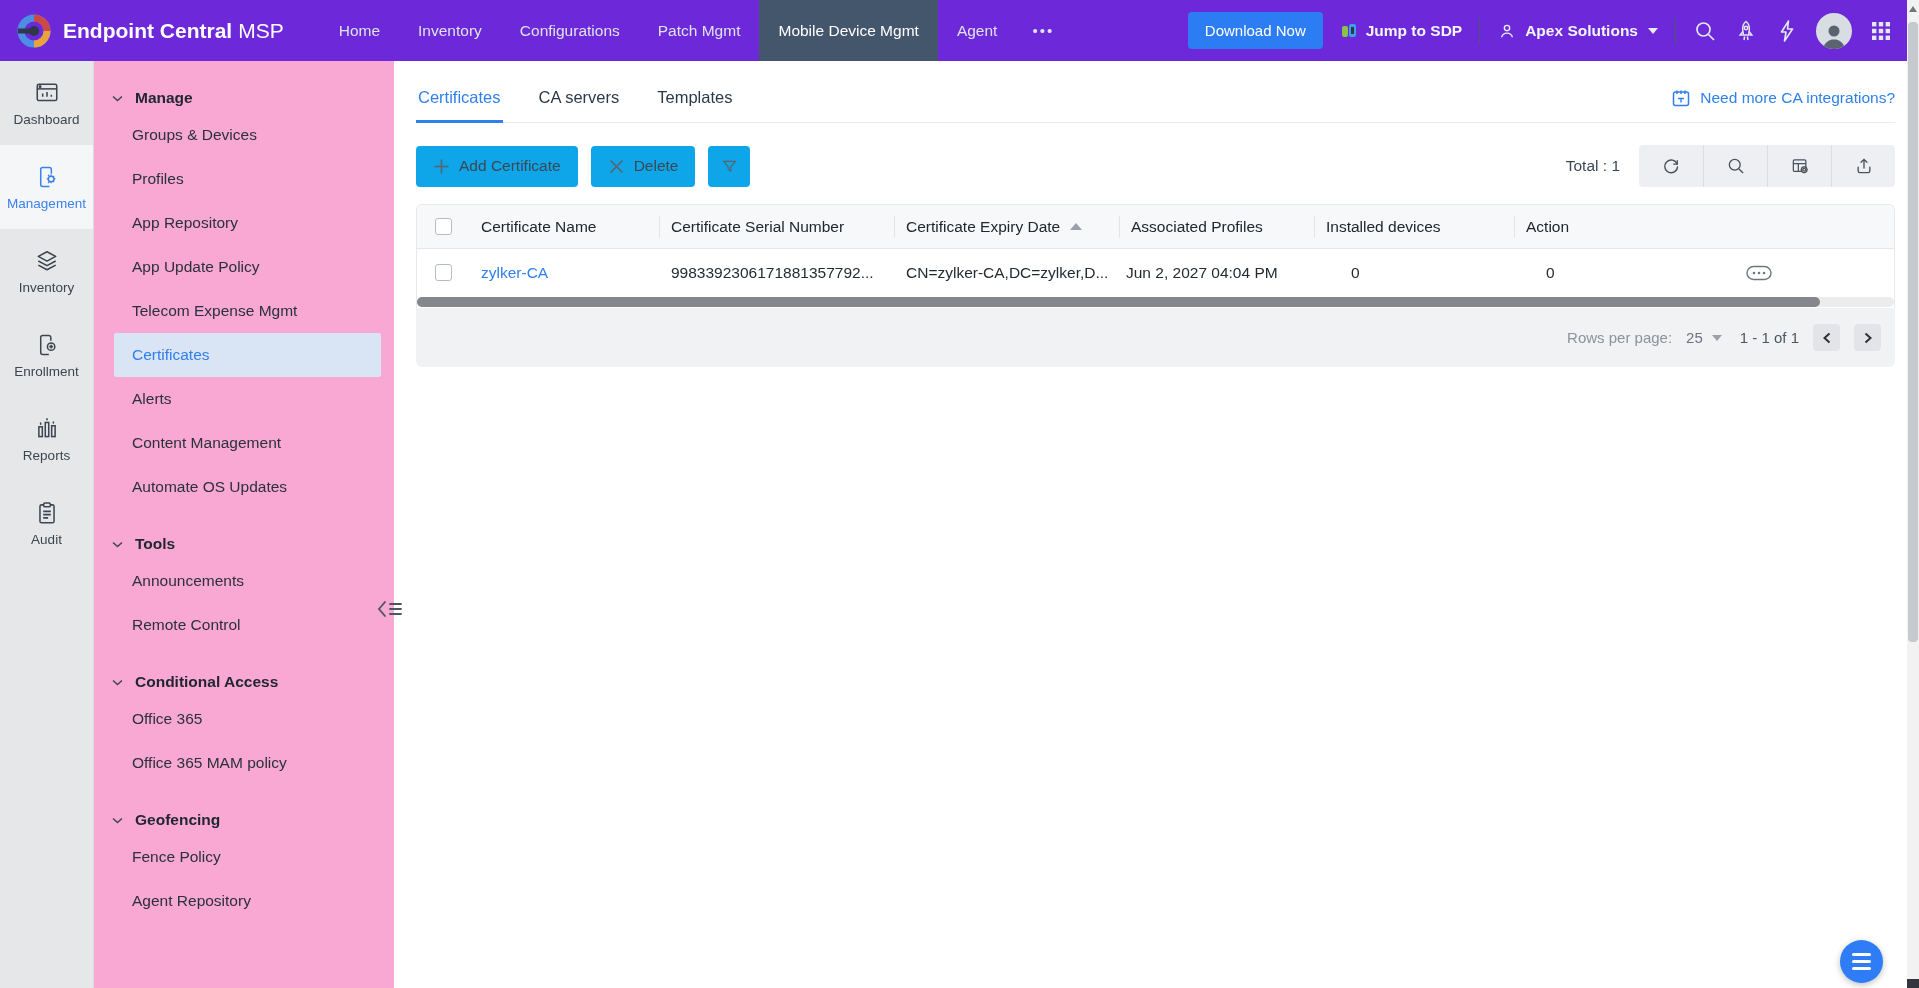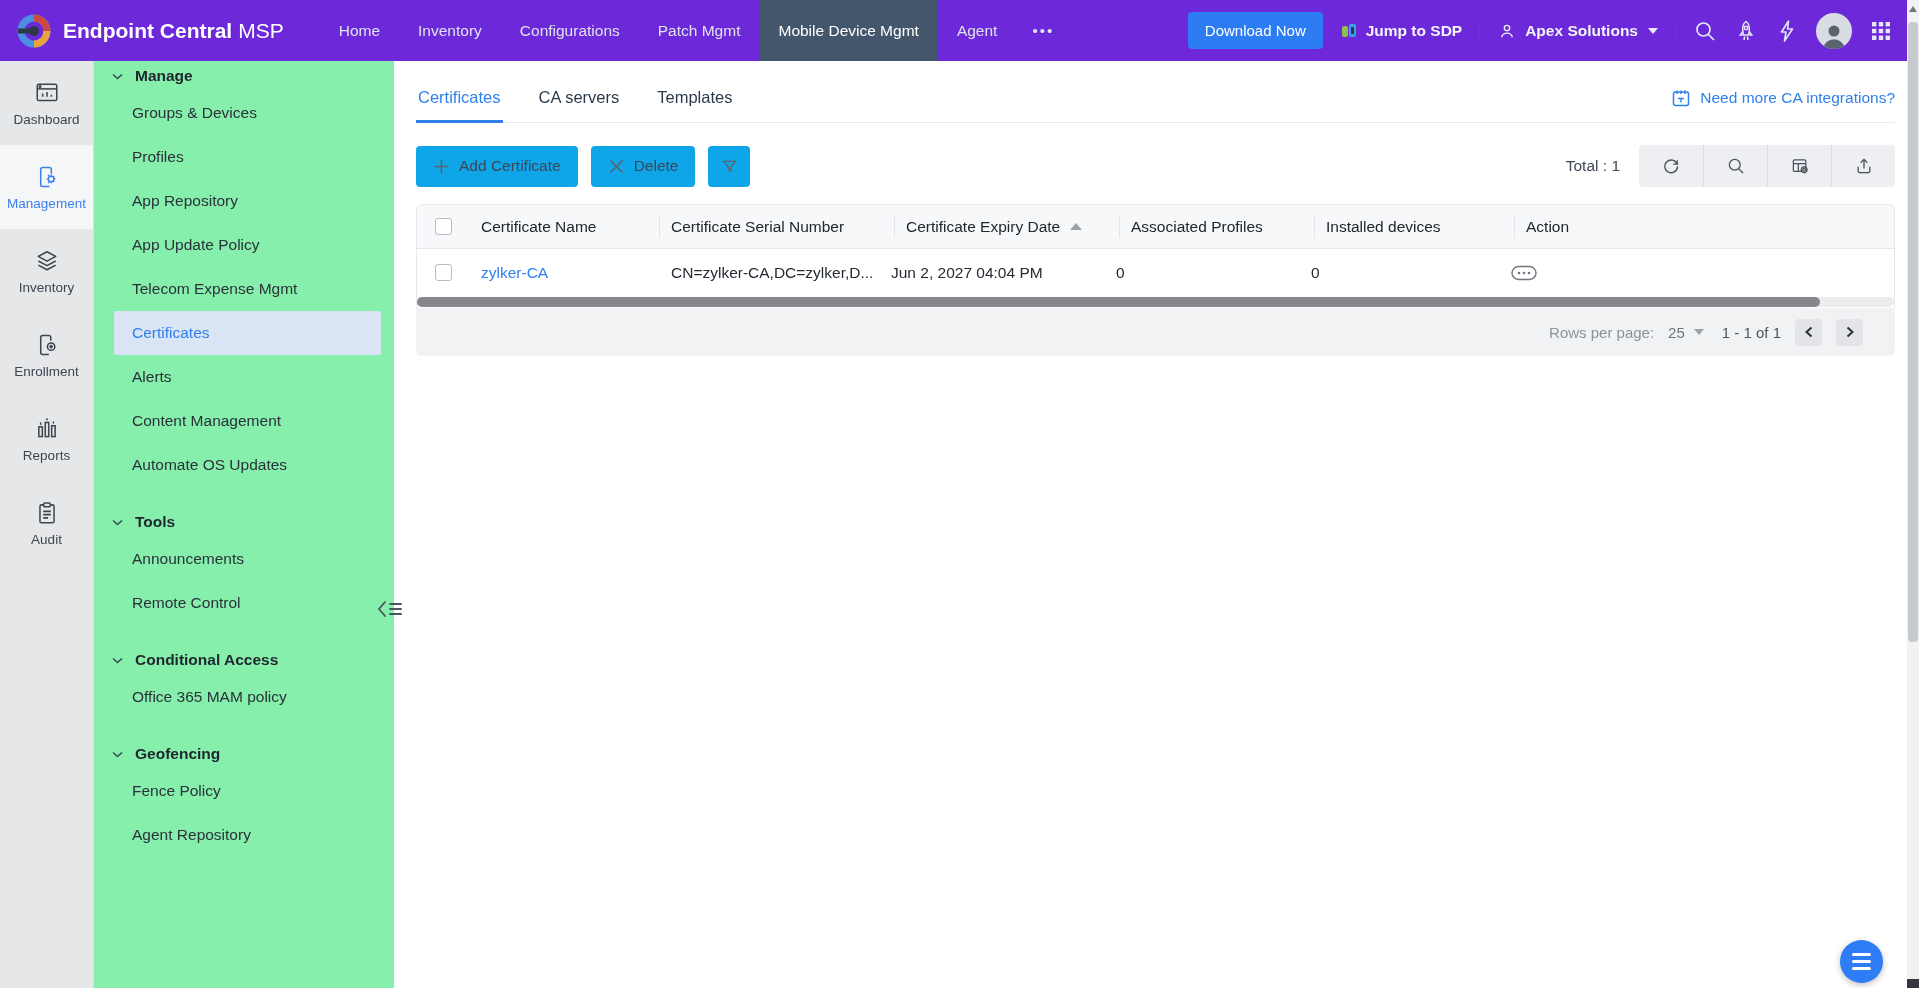--- a/index.html
+++ b/index.html
@@ -29,21 +29,21 @@
   .page { display:flex; height:927px; position:relative; }
 
   
   .rail { width:94px; background:#e6e7e9; border-right:1px solid #dcdde0; display:flex; flex-direction:column; }
   .rail-item { height:84px; display:flex; flex-direction:column; align-items:center; justify-content:center; gap:6px; color:#3d4550; cursor:pointer; }
   .rail-item .lbl { font-size:13.5px; }
   .rail-item.active { background:#f4f6f8; color:#3b82ef; }
   .rail-icon { width:26px; height:26px; }
 
   
-  .sidebar { width:300px; background:#86efac; position:relative; }
+  .sidebar { width:300px; background:#f9a8d4; padding-top:22px; position:relative; }
   .sec { margin-bottom:20px; }
   .sec-header { display:flex; align-items:center; gap:11px; padding-left:17px; height:30px; font-size:15.5px; font-weight:bold; color:#1f262e; cursor:pointer; }
   .sec-chevron { width:13px; height:13px; color:#3d444e; }
   .side-item { height:44px; display:flex; align-items:center; padding-left:38px; font-size:15.5px; color:#2a313a; cursor:pointer; }
   .side-item.selected { background:#d9e4f4; color:#2f80ed; margin:0 13px 0 20px; padding-left:18px; border-radius:2px; }
   .collapse-handle { position:absolute; right:-10px; top:537px; width:28px; height:22px; color:#4c545e; cursor:pointer; z-index:5; }
 
   
   .main { flex:1; background:#fff; padding:0 24px 0 22px; position:relative; }
   .tabs-row { display:flex; align-items:flex-end; border-bottom:1px solid #e8eaed; padding-top:27px; }
@@ -76,21 +76,21 @@
   .thead .cell.divided::before { content:""; position:absolute; left:0; top:11px; height:22px; width:1px; background:#e2e4e8; }
   .checkbox { width:17px; height:17px; border:1.5px solid #b6bcc3; border-radius:3px; background:#fff; cursor:pointer; }
   .sort-tri { width:0; height:0; border-left:6px solid transparent; border-right:6px solid transparent; border-bottom:7px solid #9aa1a9; margin-left:10px; }
   .link { color:#2f80ed; cursor:pointer; }
   .action-icon { width:26px; height:16px; color:#6f767e; cursor:pointer; }
 
   .hscroll { height:12px; background:#fff; display:flex; align-items:center; }
   .hscroll .track { height:10px; background:#ececec; width:100%; border-radius:5px; position:relative; }
   .hscroll .thumb { position:absolute; left:0; top:0; height:10px; width:95%; background:#85878c; border-radius:5px; cursor:pointer; }
 
-  .tfoot { background:#f1f2f4; height:48px; border-radius:0 0 6px 6px; display:flex; align-items:center; justify-content:flex-end; gap:14px; padding-right:32px; font-size:15px; }
+  .tfoot { background:#f1f2f4; height:59px; border-radius:0 0 6px 6px; display:flex; align-items:center; justify-content:flex-end; gap:14px; padding-right:14px; font-size:15px; }
   .rpp-label { color:#8b929b; }
   .rpp-value { color:#6b7380; display:flex; align-items:center; gap:9px; cursor:pointer; }
   .rpp-caret { width:0; height:0; border-left:5px solid transparent; border-right:5px solid transparent; border-top:6px solid #9aa1a9; }
   .range { color:#4d565f; margin-left:4px; }
   .pg-btn { width:27px; height:27px; background:#e2e4e8; border:none; border-radius:4px; color:#2a3138; display:flex; align-items:center; justify-content:center; cursor:pointer; }
   .pg-btn svg { width:12px; height:12px; }
 
   .fab { position:absolute; left:1840px; top:940px; width:43px; height:43px; border-radius:50%; background:#2e7cf6; display:flex; flex-direction:column; align-items:center; justify-content:center; gap:4px; cursor:pointer; box-shadow:0 2px 6px rgba(0,0,0,.25); z-index:20; }
   .fab span { display:block; width:19px; height:3px; background:#fff; border-radius:2px; }
 
@@ -295,20 +295,21 @@
 
     <div class="sec">
       <div class="sec-header">
         <span class="sec-chevron">
           <svg viewBox="0 0 16 16" fill="none" stroke="currentColor" stroke-width="1.8">
               <path d="m2.5 5.5 5.5 5 5.5-5"></path>
             </svg>
         </span>
         <span>Conditional Access</span>
       </div>
+      <div class="side-item">Office 365</div>
       <div class="side-item">Office 365 MAM policy</div>
     </div>
 
     <div class="sec">
       <div class="sec-header">
         <span class="sec-chevron">
           <svg viewBox="0 0 16 16" fill="none" stroke="currentColor" stroke-width="1.8">
               <path d="m2.5 5.5 5.5 5 5.5-5"></path>
             </svg>
         </span>
@@ -420,20 +421,21 @@
         <div class="cell c7 divided">Action</div>
       </div>
 
       <div class="trow tbody">
         <div class="cell c0">
             <span class="checkbox"></span>
           </div>
         <div class="cell c1">
             <span class="link">zylker-CA</span>
           </div>
+        <div class="cell c2">9983392306171881357792...</div>
         <div class="cell c3">CN=zylker-CA,DC=zylker,D...</div>
         <div class="cell c4">Jun 2, 2027 04:04 PM</div>
         <div class="cell c5">0</div>
         <div class="cell c6">0</div>
         <div class="cell c7">
           <span class="action-icon">
             <svg viewBox="0 0 26 16" fill="none" stroke="currentColor" stroke-width="1.4">
               <rect x="1" y="1.5" width="24" height="13" rx="6.5"></rect>
               <circle cx="8" cy="8" r="1.3" fill="currentColor" stroke="none"></circle>
               <circle cx="13" cy="8" r="1.3" fill="currentColor" stroke="none"></circle>

